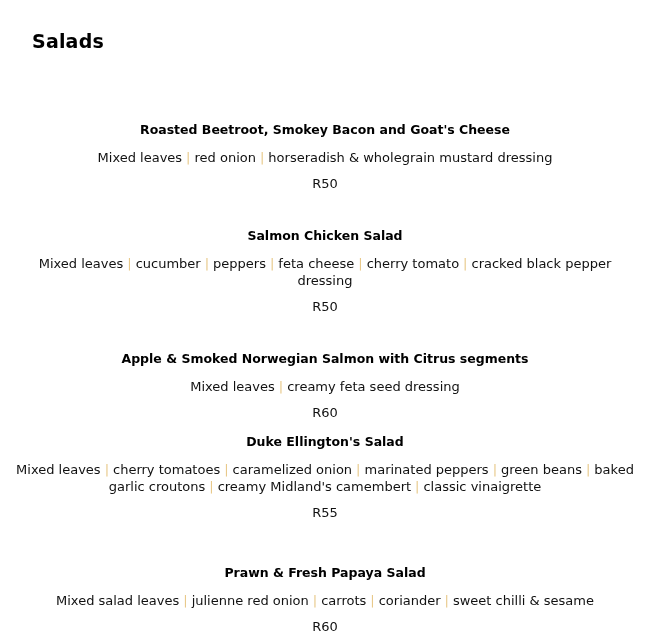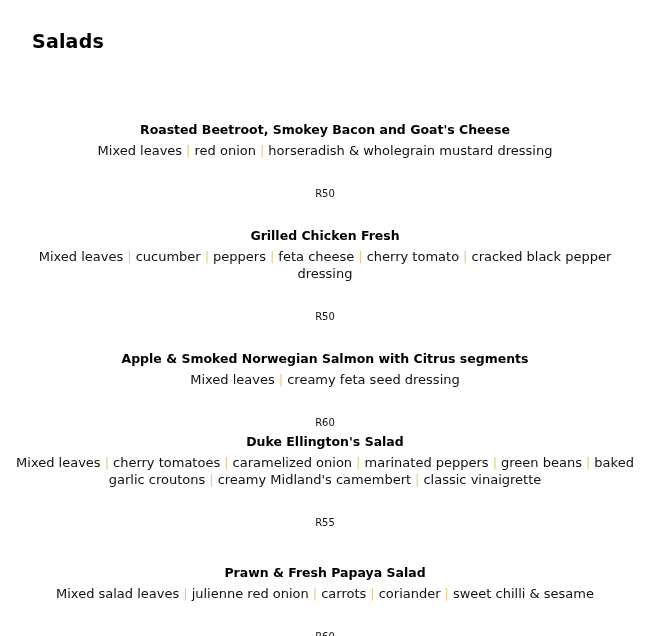--- a/index.html
+++ b/index.html
@@ -14,39 +14,39 @@
       font-weight: bold; font-size: 19px;
       letter-spacing: 0.2px; color: #000; margin-left: 32px;
     }
     .item { position: absolute; left: 0; width: 650px; text-align: center; }
     .item-name {
       font-weight: bold; font-size: 12.5px; color: #000;
       line-height: 18px; height: 18px; margin-top: 20px;
     }
     .item-desc {
       font-size: 13px; line-height: 17px; color: #111;
-      margin: 3px auto 0; width: 630px;
+      margin: 10px auto 0; width: 630px;
     }
-    .item-price { font-size: 10px; line-height: 17px; margin-top: 26px; color: #111; }
+    .item-price { font-size: 13px; line-height: 17px; margin-top: 9px; color: #111; }
     .sep { color: #e8c98a; margin: 0 4px; }
   </style>
 </head>
 <body>
 
 <div class="page">
   <div class="title">Salads</div>
 
   <div class="item" style="top:101px">
     <div class="item-name">Roasted Beetroot, Smokey Bacon and Goat's Cheese</div>
     <div class="item-desc"><span>Mixed leaves</span><span class="sep" style="color: rgb(232, 201, 138);">|</span><span>red onion</span><span class="sep" style="color: rgb(232, 201, 138);">|</span><span>horseradish &amp; wholegrain mustard dressing</span></div>
     <div class="item-price">R50</div>
   </div>
 
   <div class="item" style="top:207px">
-    <div class="item-name">Grilled Chicken Fresh</div>
+    <div class="item-name">Salmon Chicken Salad</div>
     <div class="item-desc"><span>Mixed leaves</span><span class="sep" style="color: rgb(232, 201, 138);">|</span><span>cucumber</span><span class="sep" style="color: rgb(232, 201, 138);">|</span><span>peppers</span><span class="sep" style="color: rgb(232, 201, 138);">|</span><span>feta cheese</span><span class="sep" style="color: rgb(232, 201, 138);">|</span><span>cherry tomato</span><span class="sep" style="color: rgb(232, 201, 138);">|</span><span>cracked black pepper dressing</span></div>
     <div class="item-price">R50</div>
   </div>
 
   <div class="item" style="top:330px">
     <div class="item-name">Apple &amp; Smoked Norwegian Salmon with Citrus segments</div>
     <div class="item-desc"><span>Mixed leaves</span><span class="sep" style="color: rgb(232, 201, 138);">|</span><span>creamy feta seed dressing</span></div>
     <div class="item-price">R60</div>
   </div>
 

